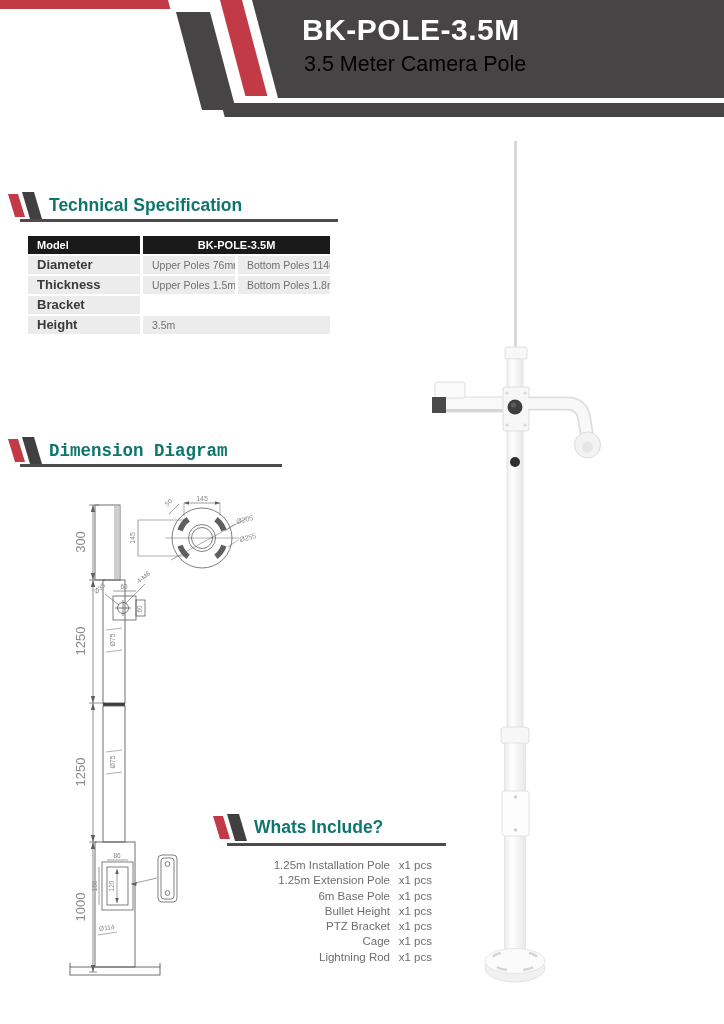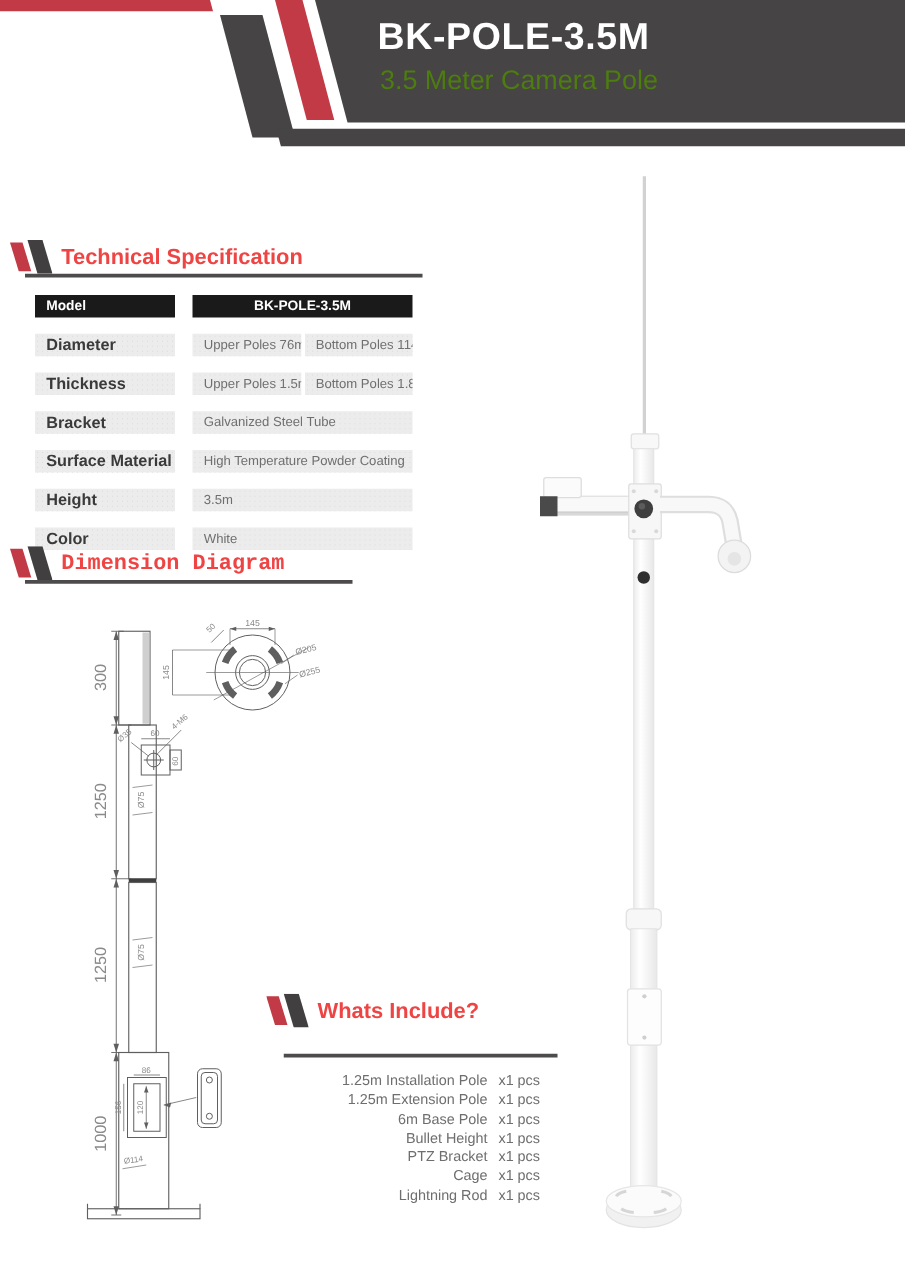--- a/index.html
+++ b/index.html
@@ -11,34 +11,34 @@
 
   
   .hdr-svg{position:absolute;left:0;top:0;}
   .hdr-red{fill:var(--accent-red,#c13a46);}
   .hdr-gray{fill:var(--banner-gray,#464444);}
   .hdr-title{
     position:absolute;left:302px;top:13px;color:#fff;
     font-size:30px;font-weight:bold;letter-spacing:.5px;white-space:nowrap;
   }
   .hdr-sub{
-    position:absolute;left:304px;top:52px;color:#4d7c0f;
+    position:absolute;left:304px;top:52px;color:#000000;
     font-size:21.5px;font-weight:normal;white-space:nowrap;
   }
 
   
   .sec-head{position:absolute;display:flex;align-items:center;}
   .sec-head .txt{
-    font-size:17.5px;font-weight:bold;color:#ef4444;margin-left:7px;white-space:nowrap;
+    font-size:17.5px;font-weight:bold;color:#0f766e;margin-left:7px;white-space:nowrap;
   }
   .sec-underline{position:absolute;height:2.5px;background:#4d4b4b;}
 
   
   .spec-table{position:absolute;left:28px;top:236px;width:302px;}
-  .t-row{display:grid;grid-template-columns:112px 1fr;column-gap:14px;margin-bottom:13px;}
+  .t-row{display:grid;grid-template-columns:112px 1fr;column-gap:3px;margin-bottom:2px;}
   .vals-two{display:grid;grid-template-columns:1fr 1fr;column-gap:3px;}
   .cell{
     height:18px;line-height:18px;font-size:10.5px;color:#6f6f6f;
     padding-left:9px;overflow:hidden;white-space:nowrap;
     background-color:#edecec;
     background-image:radial-gradient(circle,#dcdcdb 0.6px,rgba(0,0,0,0) 0.7px);
     background-size:4px 4px;
   }
   .cell.lab{font-weight:bold;color:#3b3a3a;font-size:13px;}
   .cell.head{background:#1b1a1a;color:#fff;font-weight:bold;font-size:11px;}
@@ -95,33 +95,24 @@
   </div>
   <div class="t-row">
     <div class="cell lab">Thickness</div>
     <div class="vals-two">
       <div class="cell">Upper Poles 1.5mm</div>
       <div class="cell">Bottom Poles 1.8mm</div>
     </div>
   </div>
   <div class="t-row">
     <div class="cell lab">Bracket</div>
-    <div class="cell">Galvanized Steel Tube</div>
-  </div>
-  <div class="t-row">
-    <div class="cell lab">Surface Material</div>
-    <div class="cell">High Temperature Powder Coating</div>
   </div>
   <div class="t-row">
     <div class="cell lab">Height</div>
     <div class="cell">3.5m</div>
-  </div>
-  <div class="t-row">
-    <div class="cell lab">Color</div>
-    <div class="cell">White</div>
   </div>
 </div>
 
 <div class="sec-head" style="left:8px;top:437px;font-family:Liberation Mono, monospace;">
   <svg width="34" height="27" viewBox="0 0 34 27">
     <polygon points="0,2 10,2 17,25 7,25" fill="var(--accent-red,#c13a46)"></polygon>
     <polygon points="14,0 26,0 34,27 22,27" fill="#413f3f"></polygon>
   </svg>
   <span class="txt">Dimension Diagram</span>
 </div>
@@ -231,21 +222,21 @@
     <line x1="160" y1="41" x2="170" y2="34" stroke-width="0.5"></line>
     <line x1="163" y1="57" x2="173" y2="50" stroke-width="0.5"></line>
   </g>
   <text class="dim-text" font-size="7" text-anchor="middle" x="137" y="10.5">145</text>
   <text class="dim-text" font-size="7" text-anchor="middle" transform="translate(70,48) rotate(-90)">145</text>
   <text class="dim-text" font-size="6.5" text-anchor="middle" transform="translate(105,14) rotate(-42)">50</text>
   <text class="dim-text" font-size="7" transform="translate(172,34) rotate(-14)">Ø205</text>
   <text class="dim-text" font-size="7" transform="translate(175,52) rotate(-14)">Ø255</text>
 </svg>
 
-<div class="sec-head" style="left:213px;top:795px;justify-content:center;">
+<div class="sec-head" style="left:213px;top:814px;justify-content:center;">
   <svg width="34" height="27" viewBox="0 0 34 27">
     <polygon points="0,2 10,2 17,25 7,25" fill="var(--accent-red,#c13a46)"></polygon>
     <polygon points="14,0 26,0 34,27 22,27" fill="#413f3f"></polygon>
   </svg>
   <span class="txt">Whats Include?</span>
 </div>
 <div class="sec-underline" style="left:227px;top:843px;width:219px;"></div>
 
 <div class="inc-list">
   <div class="inc-row">

